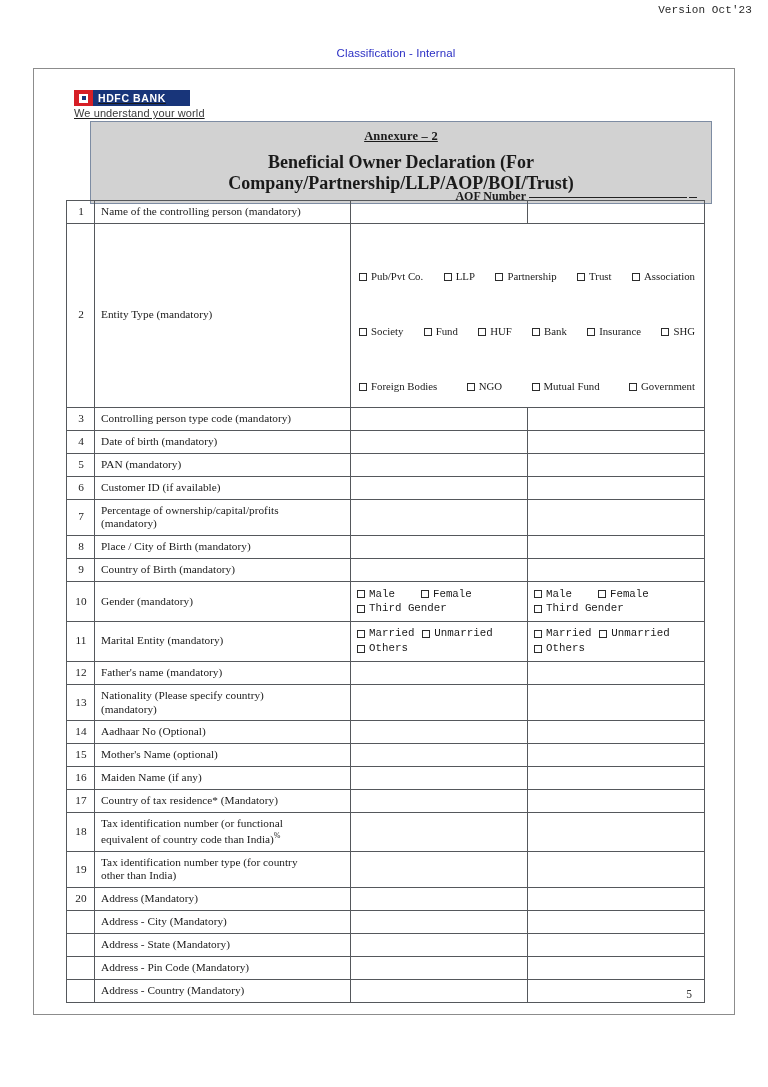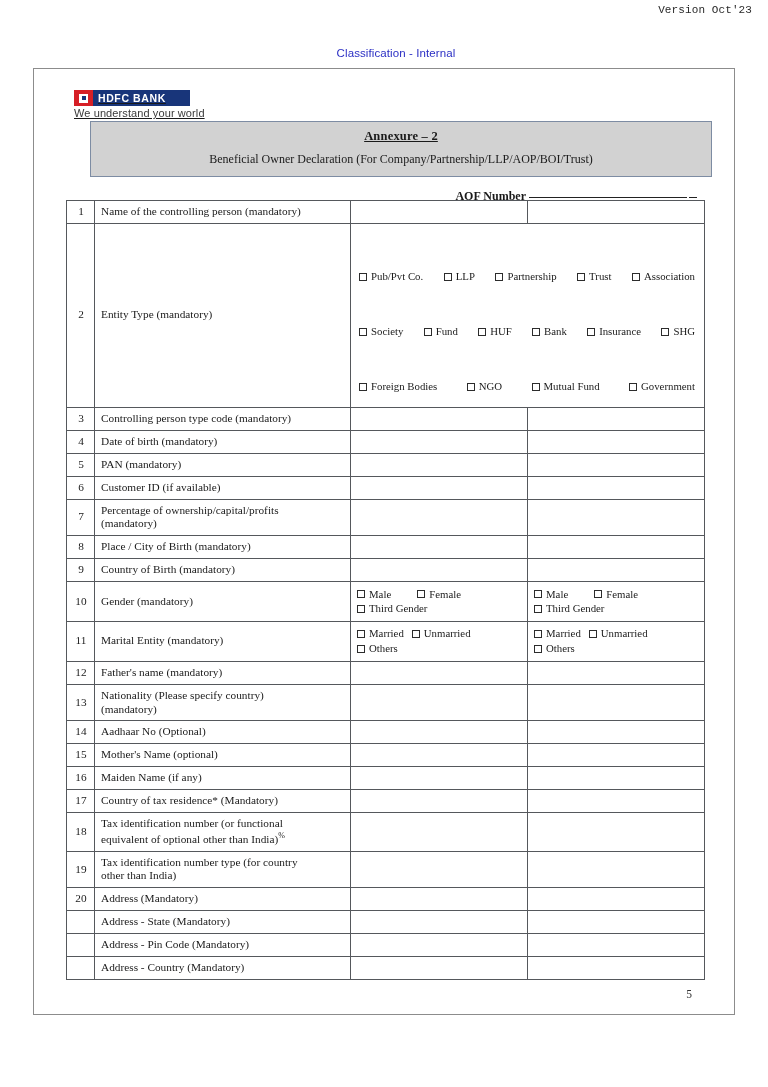--- a/index.html
+++ b/index.html
@@ -117,22 +117,22 @@
     text-align: center;
   }
   .title-annexure {
     font-size: 12.5px;
     font-weight: bold;
     text-decoration: underline;
     letter-spacing: .2px;
   }
   .title-sub {
     margin-top: 8px;
-    font-size: 12px;
-    font-weight: normal;
+    font-size: 18px;
+    font-weight: bold;
     letter-spacing: 0;
   }
 
   
   .aof-line {
     position: absolute;
     right: 37px;
     top: 108px;
     font-size: 12px;
     font-weight: bold;
@@ -182,20 +182,21 @@
 
   .two-line { line-height: 1.2; }
 
   
   .cb-rows { padding: 3px 0 2px 0; }
   .cb-line {
     display: flex;
     align-items: center;
     white-space: nowrap;
     margin: 4px 0;
+    font-family: Liberation Mono, monospace;
   }
   .cb {
     display: inline-block;
     width: 8px;
     height: 8px;
     border: 1px solid #2c2c2c;
     background: #fff;
     margin-right: 4px;
     flex: none;
   }
@@ -518,21 +519,21 @@
         <td class="c-num">17</td>
         <td class="c-label">Country of tax residence* (Mandatory)</td>
         <td class="c-mid"></td>
         <td class="c-right"></td>
       </tr>
 
       <tr>
         <td class="c-num">18</td>
         <td class="c-label two-line">
           <div>Tax identification number (or functional</div>
-          <div><span>equivalent of optional other than India)</span><sup class="fn">%</sup></div>
+          <div><span>equivalent of country code than India)</span><sup class="fn">%</sup></div>
         </td>
         <td class="c-mid"></td>
         <td class="c-right"></td>
       </tr>
 
       <tr>
         <td class="c-num">19</td>
         <td class="c-label two-line">
           <div>Tax identification number type (for country</div>
           <div>other than India)</div>
@@ -543,20 +544,26 @@
 
       <tr>
         <td class="c-num tall-address">20</td>
         <td class="c-label tall-address">Address (Mandatory)</td>
         <td class="c-mid tall-address"></td>
         <td class="c-right tall-address"></td>
       </tr>
 
       <tr>
         <td class="c-num"></td>
+        <td class="c-label">Address - City (Mandatory)</td>
+        <td class="c-mid"></td>
+        <td class="c-right"></td>
+      </tr>
+      <tr>
+        <td class="c-num"></td>
         <td class="c-label">Address - State (Mandatory)</td>
         <td class="c-mid"></td>
         <td class="c-right"></td>
       </tr>
       <tr>
         <td class="c-num"></td>
         <td class="c-label">Address - Pin Code (Mandatory)</td>
         <td class="c-mid"></td>
         <td class="c-right"></td>
       </tr>

